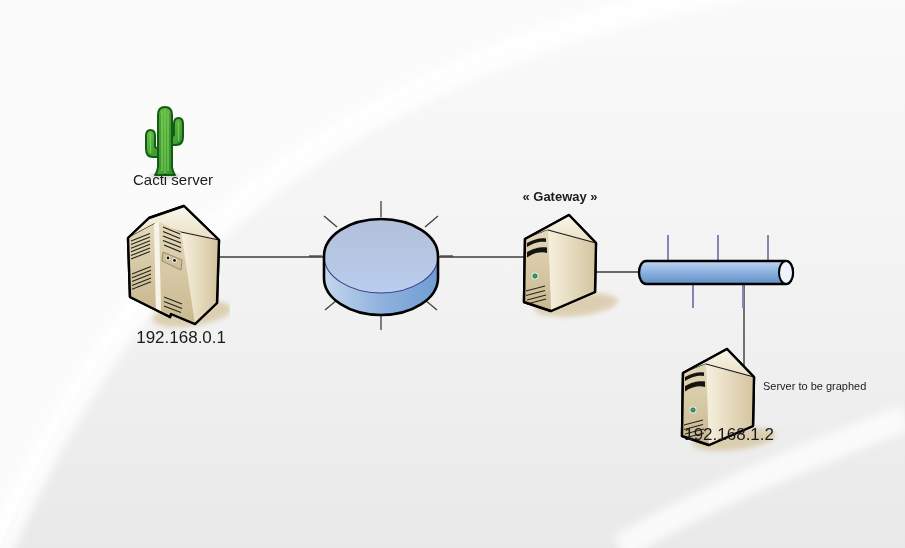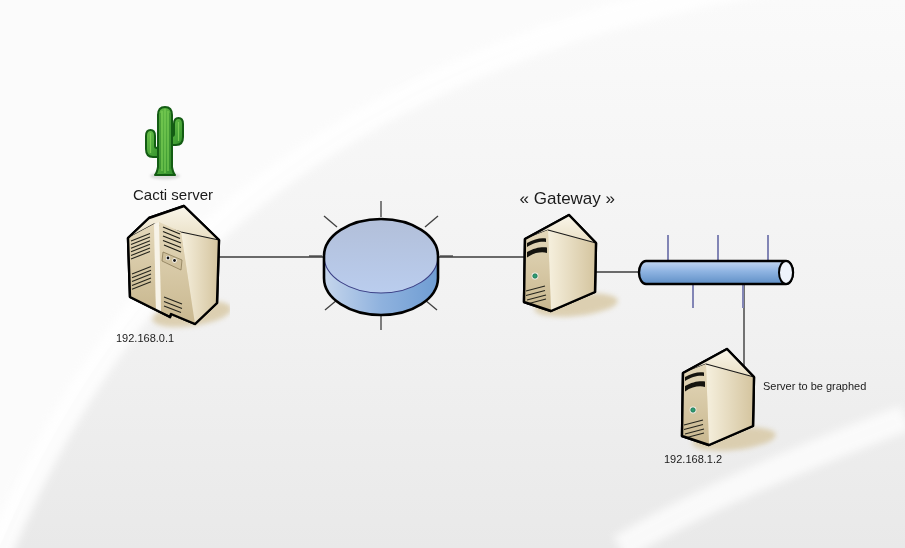--- a/index.html
+++ b/index.html
@@ -4,36 +4,36 @@
 <style>
   html,body{margin:0;padding:0;background:#fff;}
   .canvas{
     position:relative;width:905px;height:548px;overflow:hidden;
     font-family:"Liberation Sans",sans-serif;color:#1b1b1b;background:#f2f2f2;
   }
   .layer{position:absolute;left:0;top:0;width:905px;height:548px;}
   .node{position:absolute;}
   .node svg{display:block;}
   .node-title{font-size:15px;text-align:center;}
-  .ip-label{font-size:11px;text-align:left;line-height:14px;white-space:pre-line;}
-  .small-title{font-size:17px;text-align:right;}
+  .ip-label{font-size:17px;text-align:right;line-height:14px;white-space:pre-line;}
+  .small-title{font-size:13px;text-align:center;font-weight:bold;}
   .left-title{font-size:11px;text-align:left;}
   
   .n-cactus{left:140px;top:103px;}
-  .n-cacti-title{left:118px;top:186px;width:110px;}
+  .n-cacti-title{left:118px;top:171px;width:110px;}
   .n-server1{left:118px;top:200px;}
   .n-server1-ip{left:116px;top:331px;width:110px;}
   .n-router{left:307px;top:193px;}
   .n-gateway-title{left:505px;top:189px;width:110px;}
   .n-gateway{left:516px;top:210px;}
   .n-gateway-ips{left:494px;top:315px;width:110px;}
   .n-bus{left:630px;top:225px;}
   .n-server3{left:674px;top:344px;}
   .n-server3-title{left:763px;top:380px;width:150px;}
-  .n-server3-ip{left:664px;top:452px;width:110px;}
+  .n-server3-ip{left:664px;top:428px;width:110px;}
 </style>
 </head>
 <body>
 
 <div class="canvas">
 
   <svg width="0" height="0" style="position:absolute" aria-hidden="true">
     <defs>
       <linearGradient id="gTop" x1="0" y1="0" x2="0" y2="1">
         <stop offset="0" stop-color="#faf6ea"></stop>

